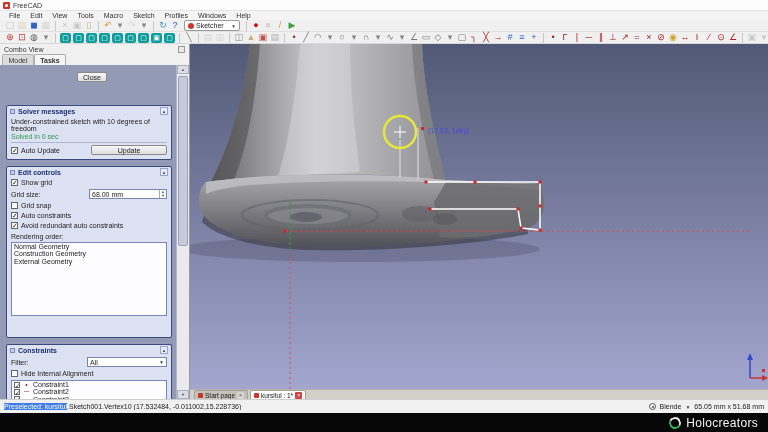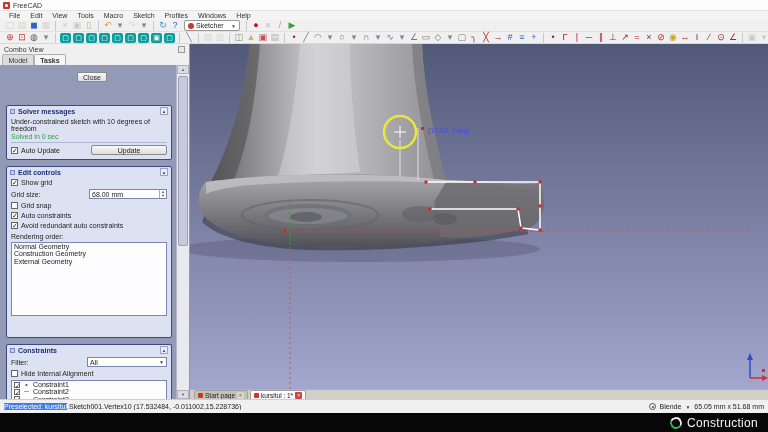--- a/index.html
+++ b/index.html
@@ -440,16 +440,16 @@
     <span id="status-right">
       <span class="nav-ico"></span>
       <span>Blende</span>
       <span class="arrow">▼</span>
       <span>65.05 mm x 51.68 mm</span>
     </span>
   </div>
 
   <div id="brandbar">
     <span id="brand-logo"></span>
-    <span id="brand-text">Construction</span>
+    <span id="brand-text">Holocreators</span>
   </div>
 
 </div>
 
 </body></html>

